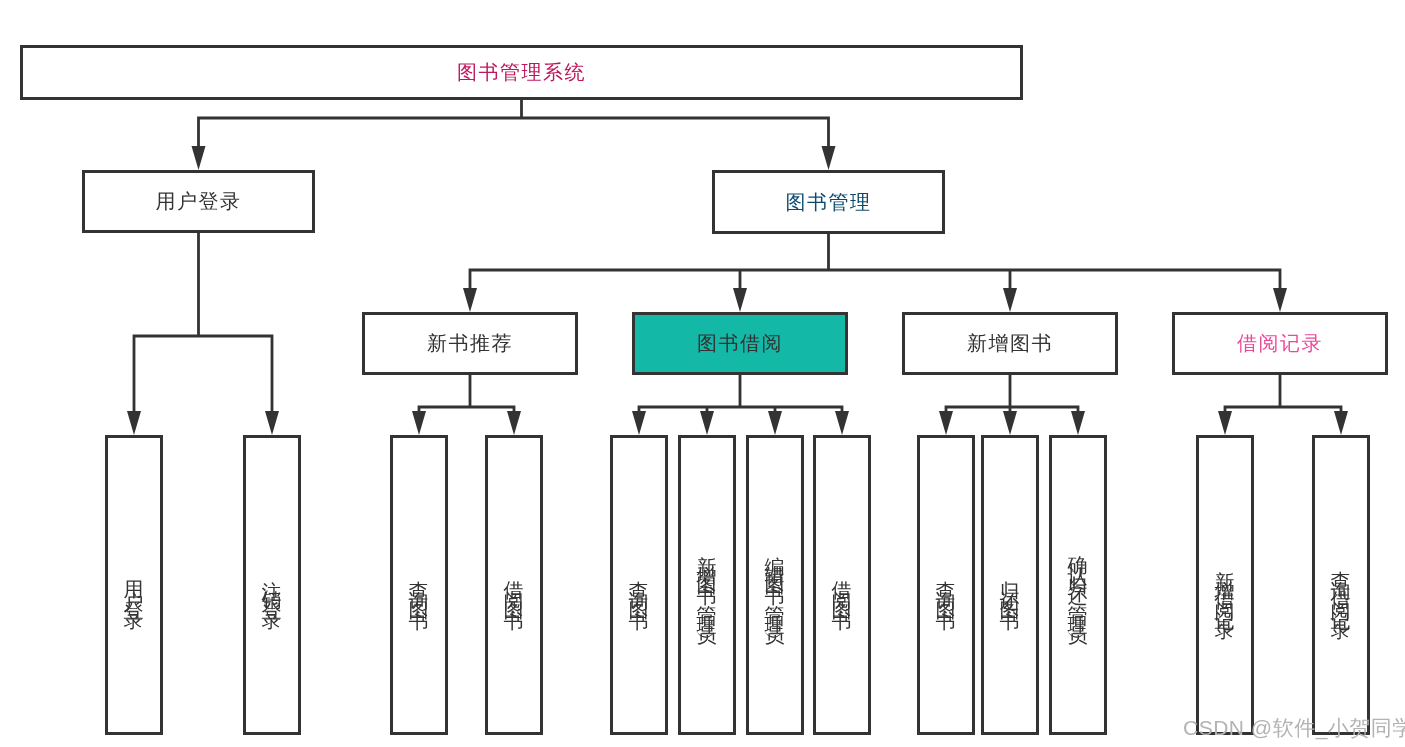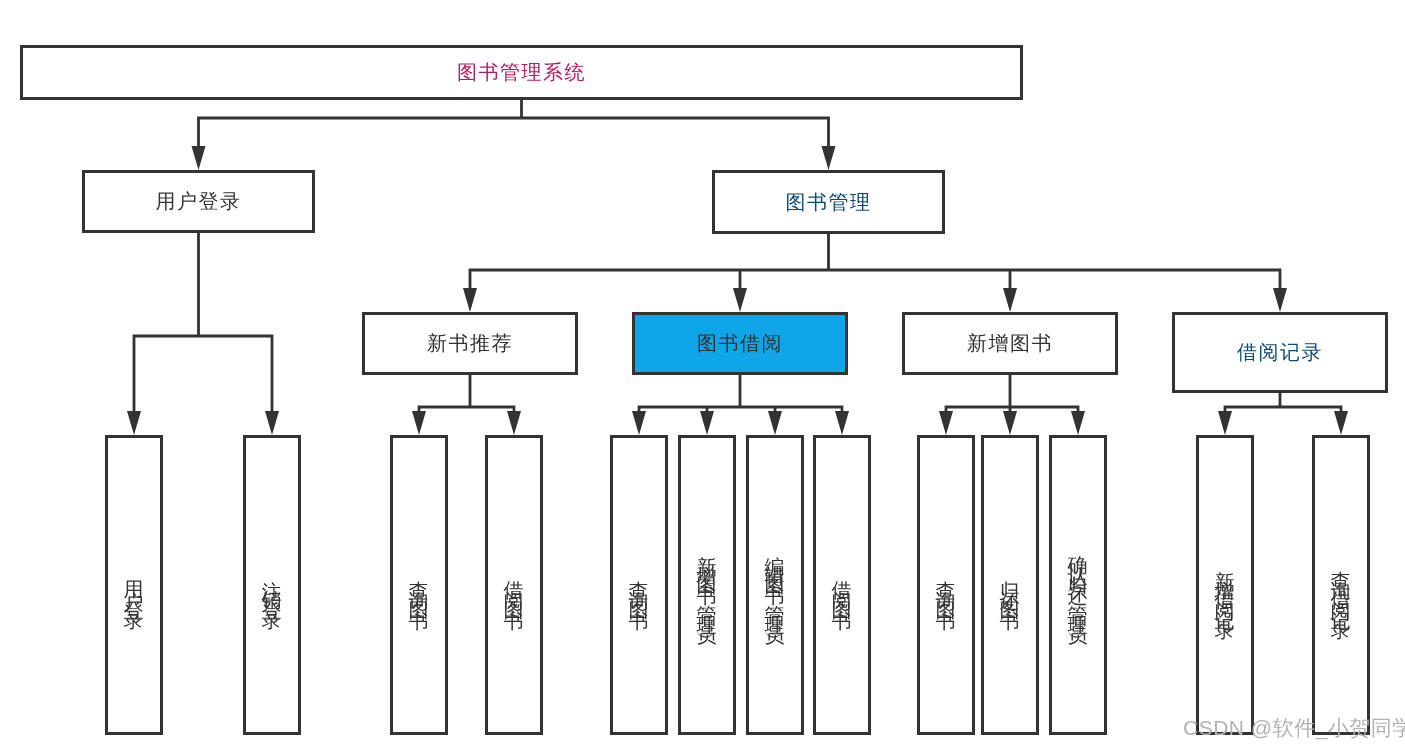--- a/index.html
+++ b/index.html
@@ -71,27 +71,27 @@
       </div>
       <div class="node h" style="left: 82px; top: 170px; width: 233px; height: 63px; border-color: rgb(51, 51, 51); background: rgb(255, 255, 255); color: rgb(51, 51, 51);">
         <span>用户登录</span>
       </div>
       <div class="node h" style="left: 712px; top: 170px; width: 233px; height: 64px; border-color: rgb(51, 51, 51); background: rgb(255, 255, 255); color: #0c4a6e;">
         <span>图书管理</span>
       </div>
       <div class="node h" style="left: 362px; top: 312px; width: 216px; height: 63px; border-color: rgb(51, 51, 51); background: rgb(255, 255, 255); color: rgb(51, 51, 51);">
         <span>新书推荐</span>
       </div>
-      <div class="node h" style="left: 632px; top: 312px; width: 216px; height: 63px; border-color: rgb(51, 51, 51); background: #0ea5e9; color: rgb(51, 51, 51);">
+      <div class="node h" style="left: 632px; top: 312px; width: 216px; height: 63px; border-color: rgb(51, 51, 51); background: #14b8a6; color: rgb(51, 51, 51);">
         <span>图书借阅</span>
       </div>
       <div class="node h" style="left: 902px; top: 312px; width: 216px; height: 63px; border-color: rgb(51, 51, 51); background: rgb(255, 255, 255); color: rgb(51, 51, 51);">
         <span>新增图书</span>
       </div>
-      <div class="node h" style="left: 1172px; top: 312px; width: 216px; height: 81px; border-color: rgb(51, 51, 51); background: rgb(255, 255, 255); color: #0c4a6e;">
+      <div class="node h" style="left: 1172px; top: 312px; width: 216px; height: 63px; border-color: rgb(51, 51, 51); background: rgb(255, 255, 255); color: #ec4899;">
         <span>借阅记录</span>
       </div>
       <div class="node v" style="left: 105px; top: 435px; width: 58px; height: 300px; border-color: rgb(51, 51, 51); background: rgb(255, 255, 255); color: rgb(51, 51, 51);">
         <span>用户登录</span>
       </div>
       <div class="node v" style="left: 243px; top: 435px; width: 58px; height: 300px; border-color: rgb(51, 51, 51); background: rgb(255, 255, 255); color: rgb(51, 51, 51);">
         <span>注销登录</span>
       </div>
       <div class="node v" style="left: 390px; top: 435px; width: 58px; height: 300px; border-color: rgb(51, 51, 51); background: rgb(255, 255, 255); color: rgb(51, 51, 51);">
         <span>查询图书</span>

